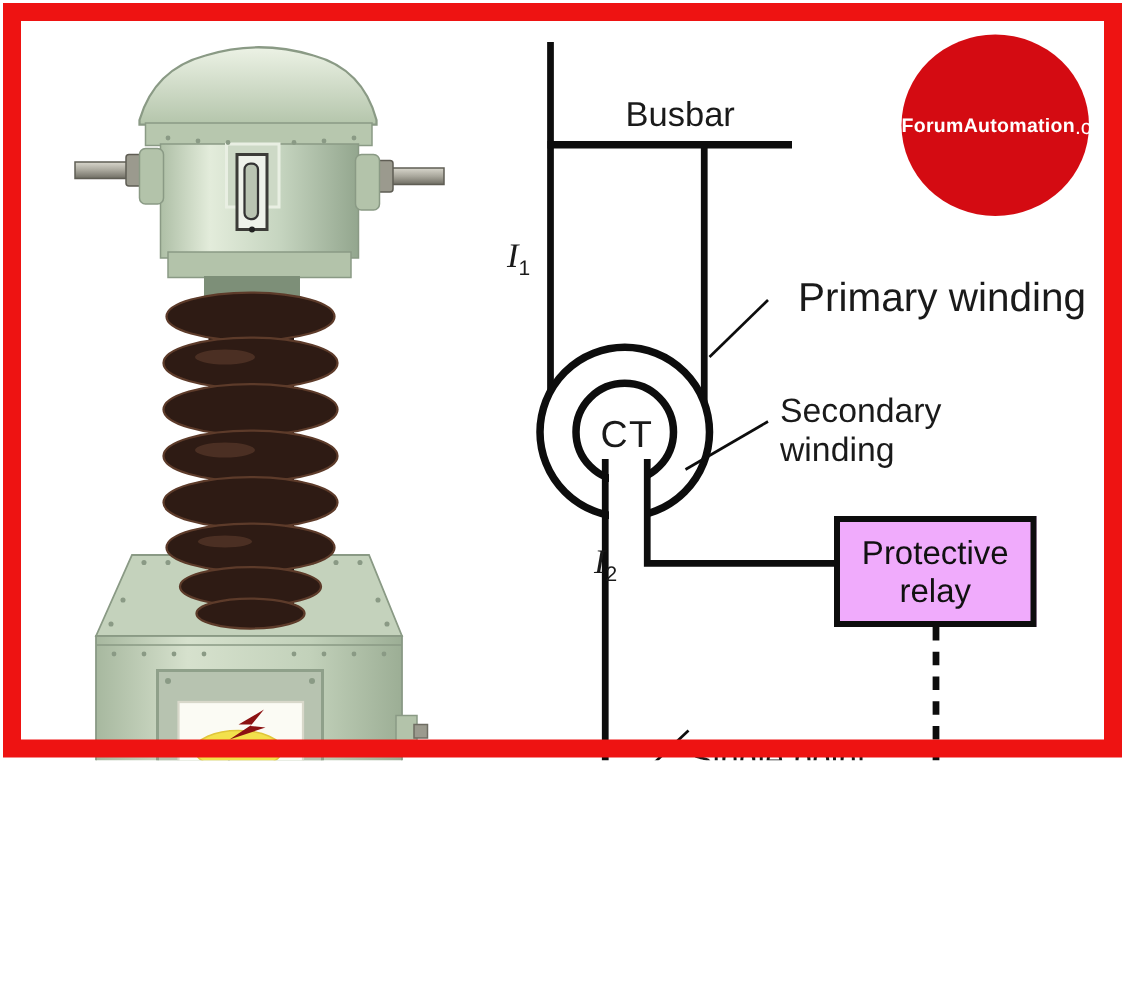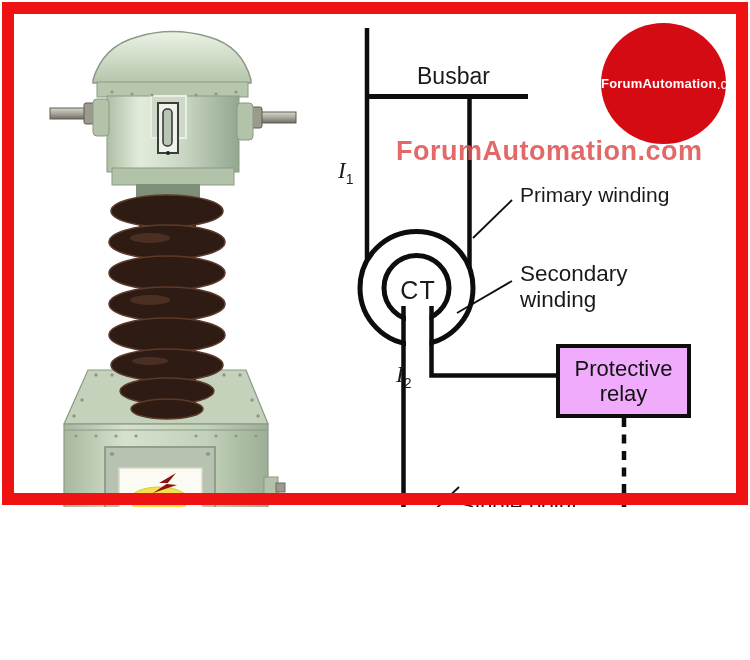--- a/index.html
+++ b/index.html
@@ -6,21 +6,21 @@
   #stage{
     position:relative;width:750px;height:507px;background:#ffffff;overflow:hidden;
     font-family:"Liberation Sans",sans-serif;color:#111;
   }
   #red-frame{
     position:absolute;left:2px;top:2px;right:2px;bottom:2px;
     border:12px solid #ee1312;pointer-events:none;z-index:5;
   }
   .lbl{position:absolute;color:#1a1a1a;white-space:pre-line;}
   #busbar-label{left:417px;top:63px;font-size:23px;}
-  #primary-label{left:520px;top:183px;font-size:21px;text-align:center;}
+  #primary-label{left:532px;top:183px;font-size:27px;text-align:center;}
   #secondary-label{left:520px;top:261px;font-size:22.5px;width:132px;line-height:26px;}
   #earthing-label{left:460px;top:469px;font-size:22.5px;width:128px;line-height:26px;margin-top:24px;}
   #ct-label{left:397px;top:276px;font-size:25px;letter-spacing:1px;width:42px;text-align:center;}
   .current-label{font-size:23px;}
   .current-label .ibase{font-family:"Liberation Serif",serif;font-style:italic;}
   .current-label sub{font-size:14px;}
   #i1-label{left:338px;top:157px;}
   #i2-label{left:396px;top:361px;text-align:center;}
   #relay-box{
     position:absolute;left:556px;top:344px;width:135px;height:74px;box-sizing:border-box;
@@ -231,21 +231,20 @@
   <div class="lbl" id="secondary-label">Secondary winding</div>
 
   <div class="lbl" id="ct-label">CT</div>
 
   <div id="relay-box">
     <span>Protective relay</span>
   </div>
 
   <div class="lbl" id="earthing-label">Single point earthing</div>
 
-  <div class="lbl" id="watermark">ForumAutomation.com</div>
 
   <div id="logo-circle">
     <span class="main">ForumAutomation</span>
       <span class="suffix">.com</span>
   </div>
 
   <div id="mpl-label">MPL</div>
 
   <div id="red-frame"></div>
 </div>

